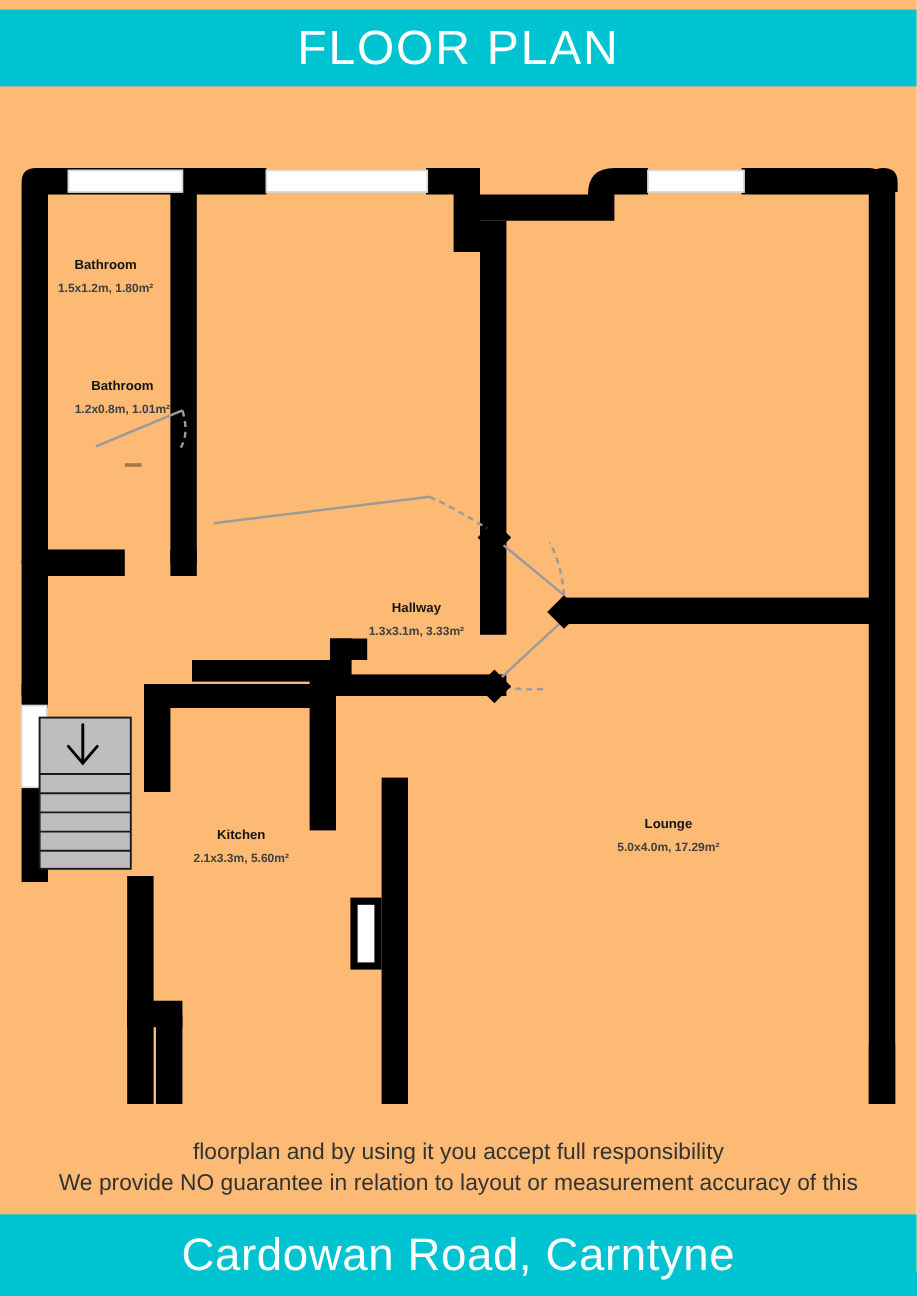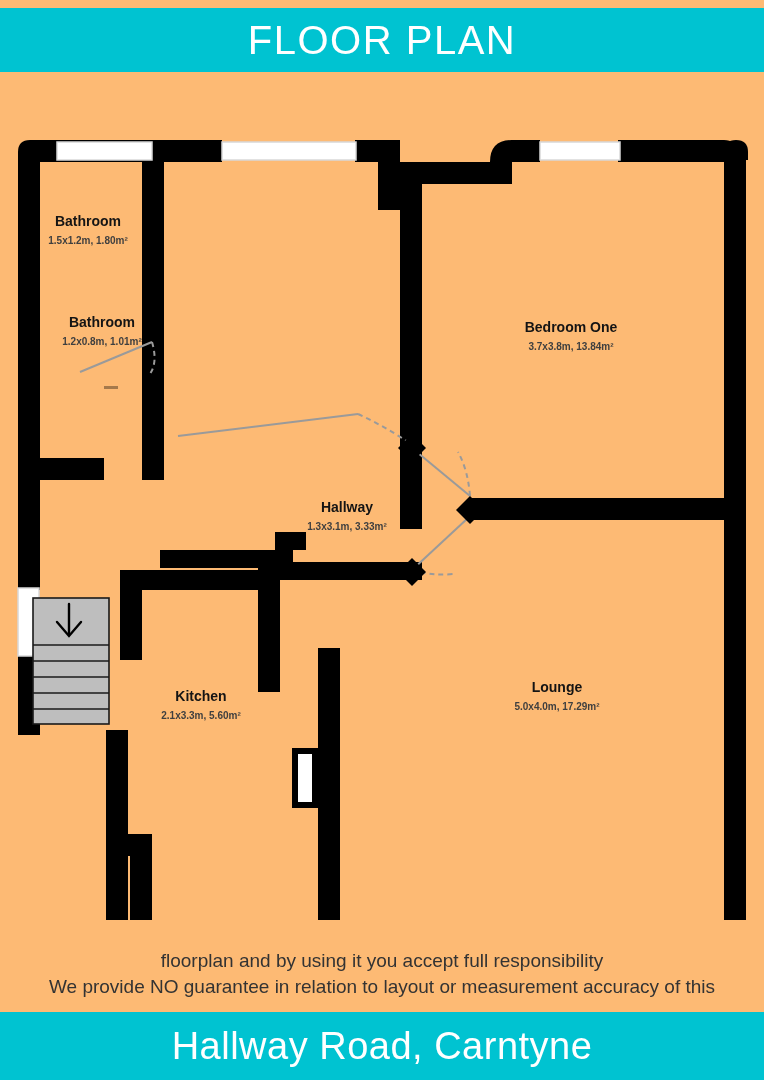--- a/index.html
+++ b/index.html
@@ -77,21 +77,21 @@
   
   .room-label {
     position: absolute;
     text-align: center;
     white-space: nowrap;
     transform: translateX(-50%);
     pointer-events: none;
   }
   .room-label .rl-name {
     display: block;
-    font-size: 14px;
+    font-size: 11px;
     font-weight: bold;
     color: #141414;
     line-height: 19px;
   }
   .room-label .rl-dims {
     display: block;
     font-size: 10px;
     font-weight: bold;
     color: #3f3f3f;
     line-height: 19px;
@@ -228,24 +228,20 @@
       <span class="rl-name">Bathroom</span>
       <span class="rl-dims">1.5x1.2m, 1.80m²</span>
     </div>
 
     <div class="room-label" style="left:102px; top:213px;">
       <span class="rl-name">Bathroom</span>
       <span class="rl-dims">1.2x0.8m, 1.01m²</span>
     </div>
 
 
-    <div class="room-label" style="left:571px; top:218px;">
-      <span class="rl-name">Bedroom One</span>
-      <span class="rl-dims">3.7x3.8m, 13.84m²</span>
-    </div>
 
 
     <div class="room-label" style="left:347px; top:398px;">
       <span class="rl-name">Hallway</span>
       <span class="rl-dims">1.3x3.1m, 3.33m²</span>
     </div>
 
     <div class="room-label" style="left:201px; top:587px;">
       <span class="rl-name">Kitchen</span>
       <span class="rl-dims">2.1x3.3m, 5.60m²</span>
@@ -257,16 +253,16 @@
     </div>
 
   </div>
 
   <div class="disclaimer">
     <span class="line">floorplan and by using it you accept full responsibility</span>
     <span class="line">We provide NO guarantee in relation to layout or measurement accuracy of this</span>
   </div>
 
   <div class="banner-bottom">
-    <div class="address">Hallway Road, Carntyne</div>
+    <div class="address">Cardowan Road, Carntyne</div>
   </div>
 
 </div>
 
 </body></html>

